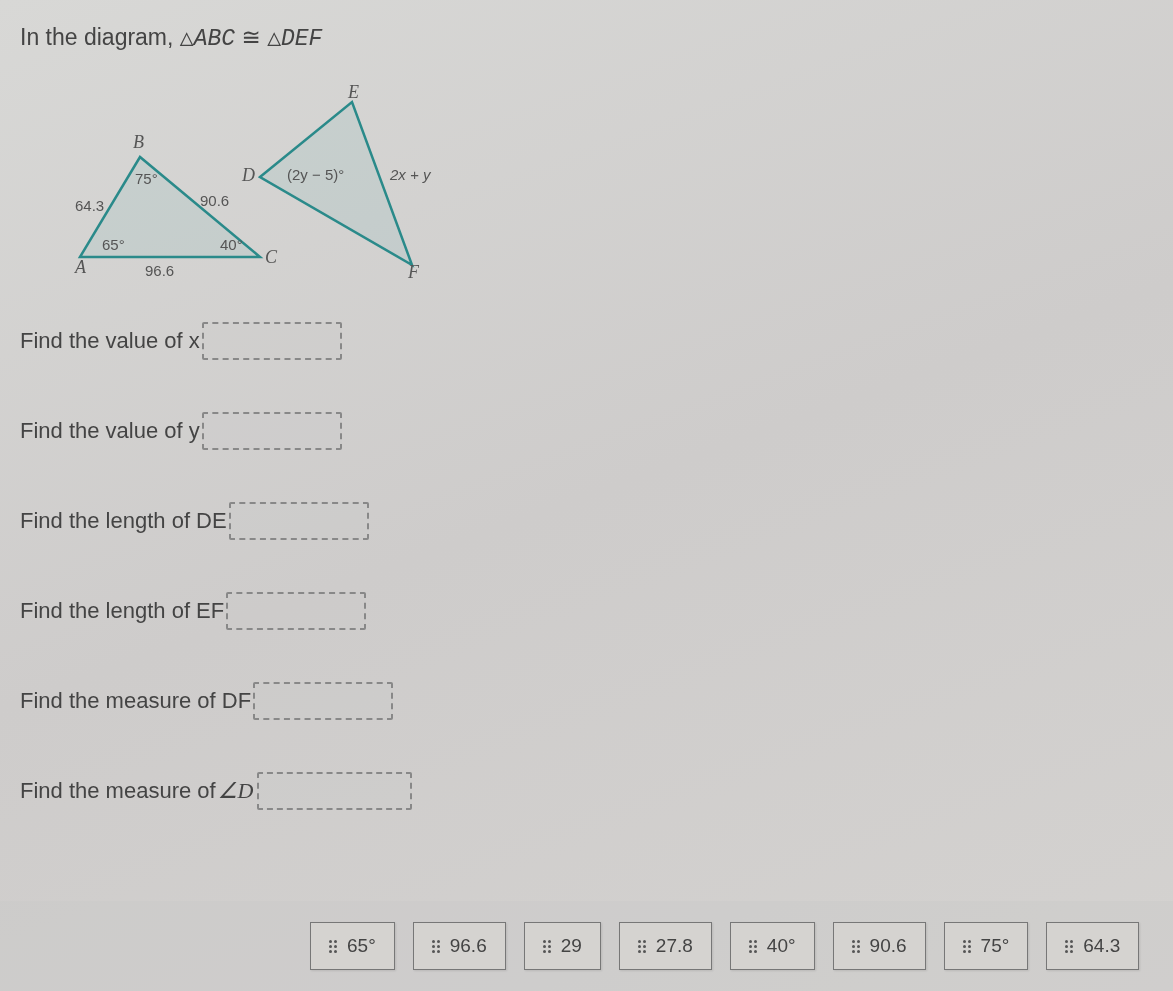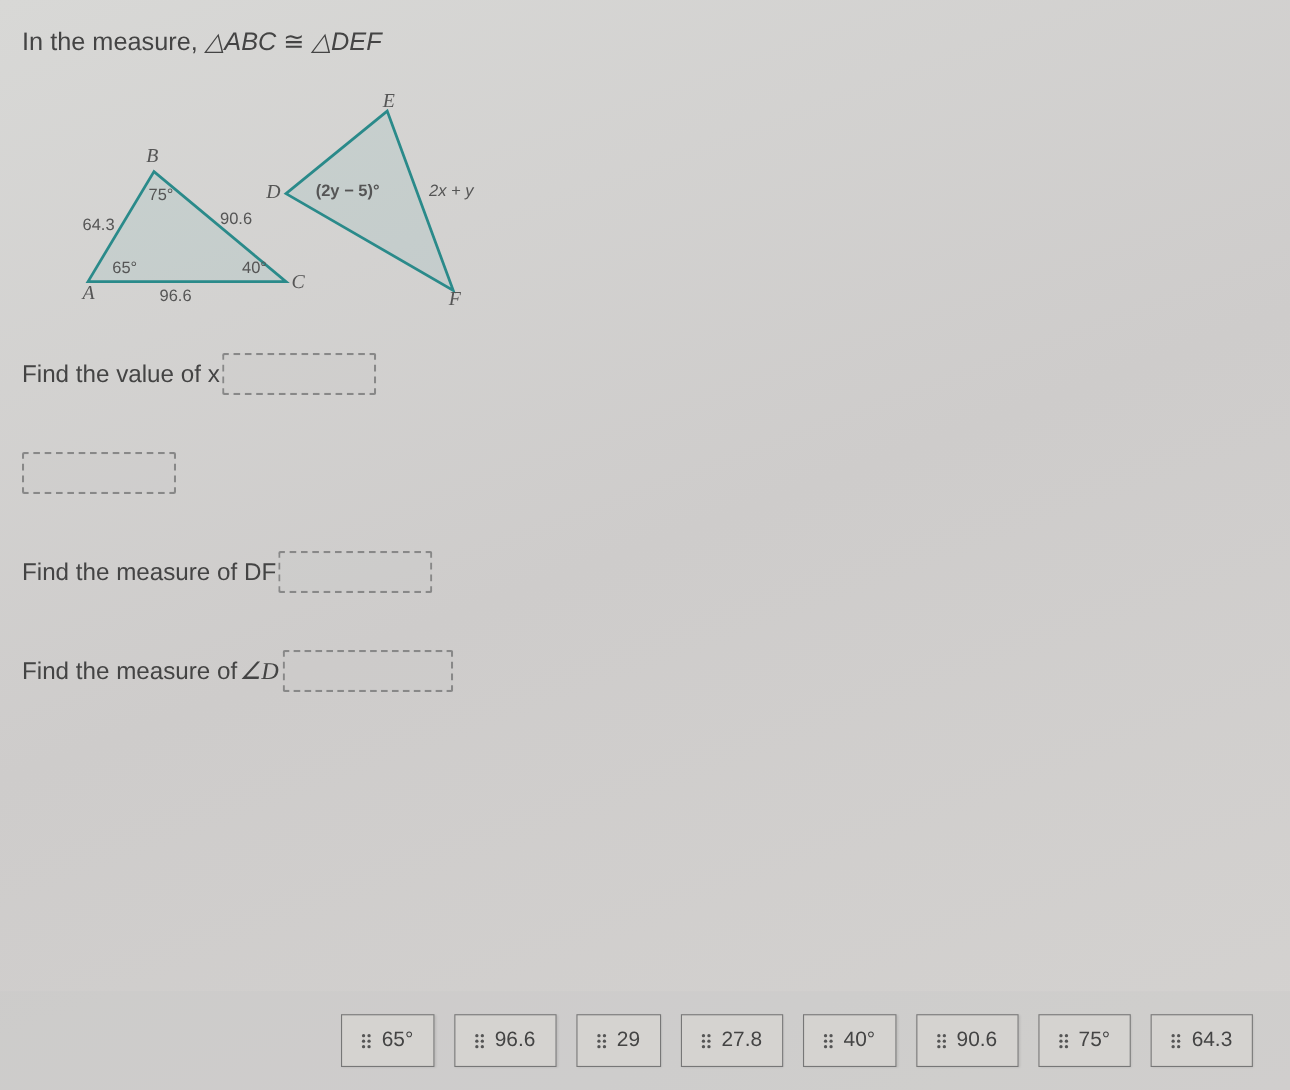--- a/index.html
+++ b/index.html
@@ -13,21 +13,21 @@
     overflow: hidden;
   }
   .page {
     padding: 24px 20px;
   }
   .title {
     font-size: 23px;
     color: #444;
     font-weight: 400;
   }
-  .title .italic { font-style: italic; font-family: Liberation Sans, sans-serif; }
+  .title .italic { font-style: italic; font-family: Liberation Mono, monospace; }
   .triangle-symbol { font-family: 'Times New Roman', serif; }
   .diagram-area {
     position: relative;
     width: 450px;
     height: 200px;
     margin-top: 40px;
   }
   .diagram-area svg { position: absolute; left: 0; top: 0; }
   .lbl {
     position: absolute;
@@ -90,21 +90,21 @@
   }
   .grip span {
     width: 3px; height: 3px; background: #555; border-radius: 50%;
   }
 </style>
 </head>
 <body>
 
 <div class="page">
   <div class="title">
-    <span>In the measure, </span><span class="triangle-symbol italic">△ABC</span><span> ≅ </span><span class="triangle-symbol italic">△DEF</span>
+    <span>In the diagram, </span><span class="triangle-symbol italic">△ABC</span><span> ≅ </span><span class="triangle-symbol italic">△DEF</span>
   </div>
 
   <div class="diagram-area">
     <svg width="450" height="200">
 
       <polygon points="60,165 120,65 240,165" fill="rgba(120,180,180,0.15)" stroke="#2a8a8a" stroke-width="2.5"></polygon>
 
       <polygon points="240,85 332,10 392,173" fill="rgba(120,180,180,0.15)" stroke="#2a8a8a" stroke-width="2.5"></polygon>
     </svg>
 
@@ -114,30 +114,39 @@
     <span class="lbl small" style="left:82px; top:144px;">65°</span>
     <span class="lbl small" style="left:115px; top:78px;">75°</span>
     <span class="lbl small" style="left:200px; top:144px;">40°</span>
     <span class="lbl small" style="left:55px; top:105px;">64.3</span>
     <span class="lbl small" style="left:180px; top:100px;">90.6</span>
     <span class="lbl small" style="left:125px; top:170px;">96.6</span>
 
     <span class="lbl" style="left:222px; top:73px;">D</span>
     <span class="lbl" style="left:328px; top:-10px;">E</span>
     <span class="lbl" style="left:388px; top:170px;">F</span>
-    <span class="lbl small" style="left:267px; top:74px;font-weight:bold;">(2y − 5)°</span>
+    <span class="lbl small" style="left:267px; top:74px;">(2y − 5)°</span>
     <span class="lbl small" style="left:370px; top:74px; font-style:italic; font-family:Liberation Sans, sans-serif;">2x + y</span>
   </div>
 
   <div class="prompts">
     <div class="prompt-row">
       <span class="text">Find the value of x</span>
       <span class="drop-zone"></span>
     </div>
     <div class="prompt-row">
+      <span class="text">Find the value of y</span>
+      <span class="drop-zone"></span>
+    </div>
+    <div class="prompt-row">
+      <span class="text">Find the length of DE</span>
+      <span class="drop-zone"></span>
+    </div>
+    <div class="prompt-row">
+      <span class="text">Find the length of EF</span>
       <span class="drop-zone"></span>
     </div>
     <div class="prompt-row">
       <span class="text">Find the measure of DF</span>
       <span class="drop-zone"></span>
     </div>
     <div class="prompt-row">
       <span class="text">Find the measure of </span>
       <span class="angle-sym">∠D</span>
       <span class="drop-zone wide" style="margin-left:4px;"></span>

